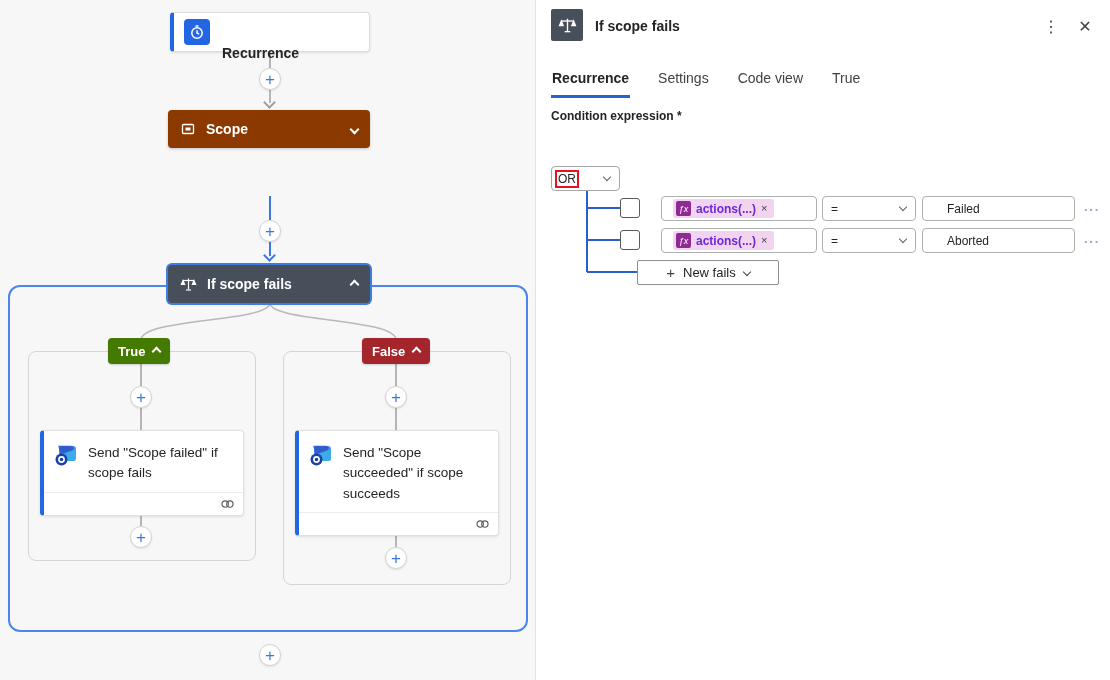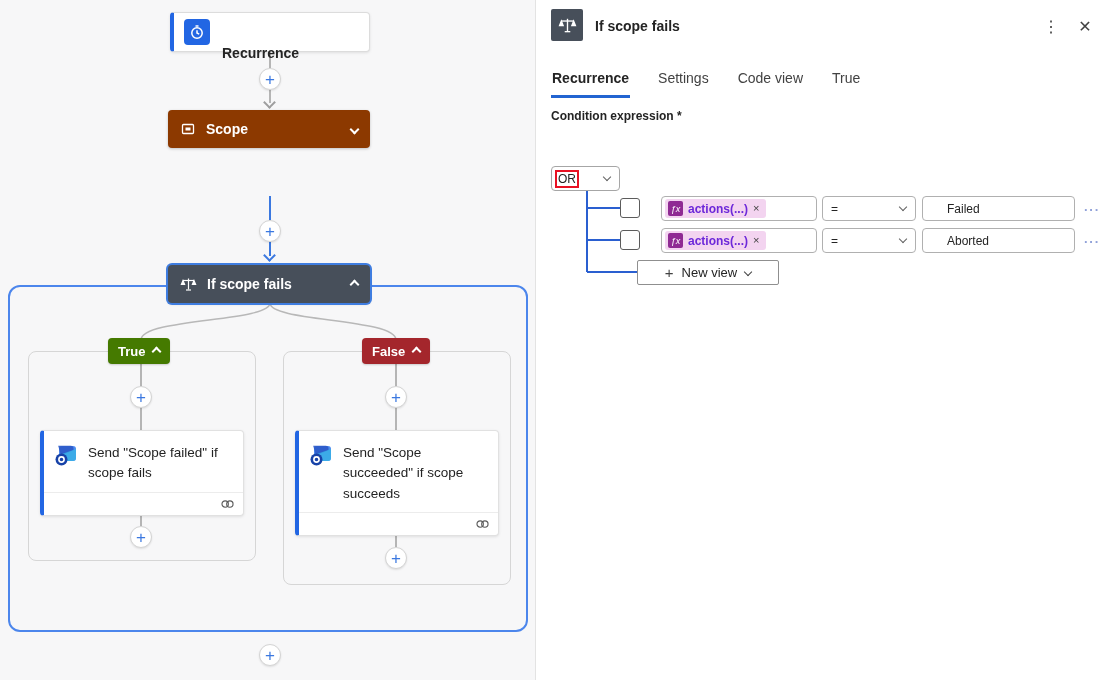--- a/index.html
+++ b/index.html
@@ -91,21 +91,21 @@
 
   .or-dropdown { position: absolute; left: 15px; top: 166px; width: 69px; height: 25px;
                  background: #fff; border: 1px solid #a6a6a6; border-radius: 4px;
                  display: flex; align-items: center; justify-content: space-between;
                  padding: 0 9px 0 3px; cursor: pointer; }
   .or-value { font-size: 12px; color: #242424; border: 2px solid #e81123; padding: 0 1px; line-height: 14px; }
 
   .checkbox { position: absolute; width: 20px; height: 20px; background: #fff;
               border: 1px solid #5c5c5c; border-radius: 3px; cursor: pointer; }
   .fieldbox { position: absolute; height: 25px; background: #fff; border: 1px solid #b0b0b0;
-              border-radius: 4px; display: flex; align-items: center; font-size: 12px; color: #242424; }
+              border-radius: 4px; display: flex; align-items: center; font-size: 12px; color: #242424; padding-left: 8px; }
   .token-pill { display: flex; align-items: center; gap: 5px; height: 19px; margin-left: 3px;
                 background: #f3d4f0; border-radius: 3px; padding: 0 7px 0 3px; }
   .fx-box { width: 15px; height: 15px; border-radius: 2px; background: #8f2a93; color: #fff;
             font-size: 9px; font-style: italic; display: flex; align-items: center; justify-content: center; }
   .token-text { font-size: 12px; font-weight: 600; color: #6d28d9; }
   .pill-close { font-size: 11px; color: #424242; cursor: pointer; line-height: 1; }
   .op-select { justify-content: space-between; padding: 0 9px 0 8px; cursor: pointer; }
   .value-input { padding-left: 24px; }
   .row-menu { position: absolute; width: 24px; text-align: center; color: #8fa0d8; font-size: 13px;
               font-weight: 700; letter-spacing: 1px; cursor: pointer; }
@@ -313,17 +313,17 @@
       <span>=</span>
       <span class="chev down" style="color:#616161;width:6px;height:6px;border-width:1.5px;margin-top:-3px"></span>
     </div>
     <div class="fieldbox value-input" style="left:386px;top:228px;width:153px">
       <span>Aborted</span>
     </div>
     <div class="row-menu" style="left:544px;top:234px">···</div>
 
     <button class="new-item-btn">
       <span class="plus-glyph">+</span>
-      <span>New view</span>
+      <span>New fails</span>
       <span class="chev down"></span>
     </button>
   </div>
 </div>
 
 </body></html>

